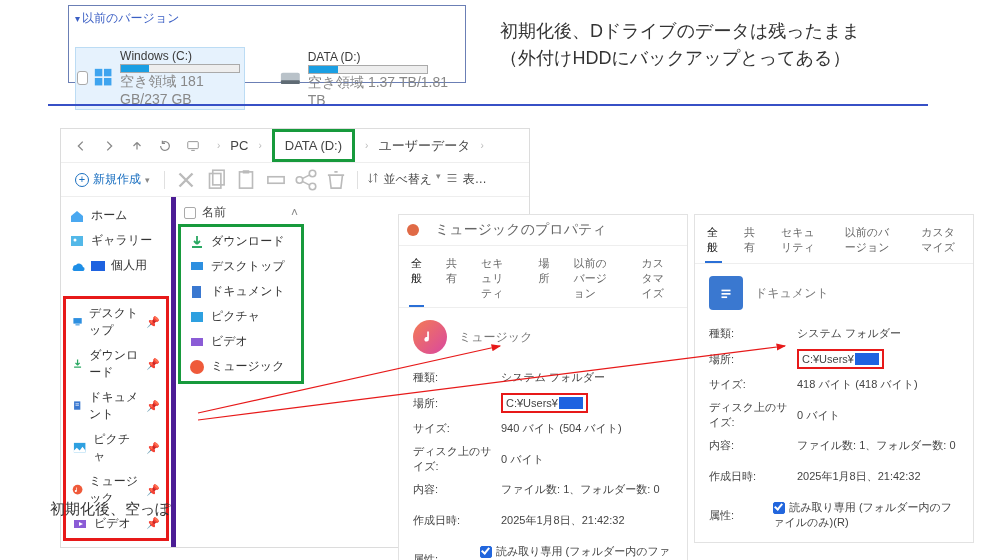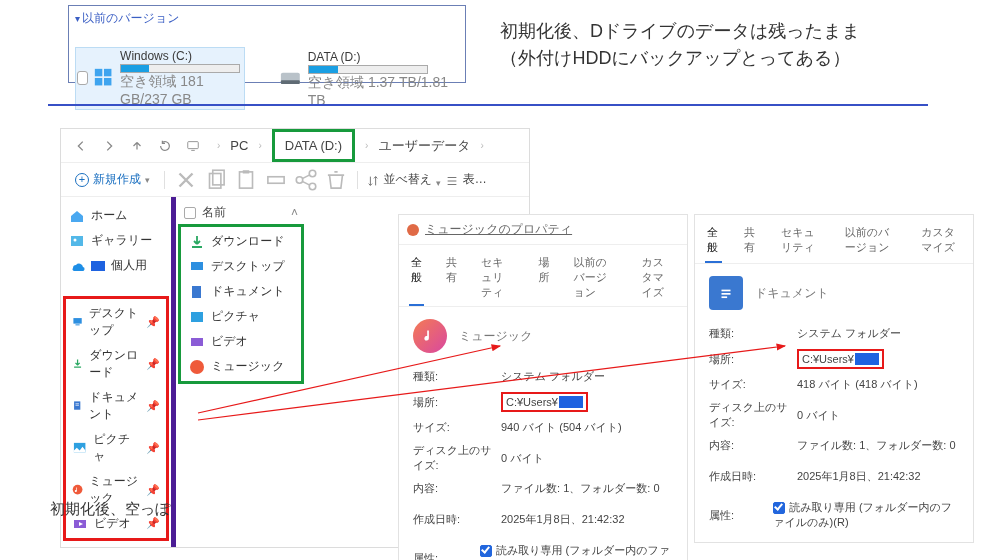--- a/index.html
+++ b/index.html
@@ -30,21 +30,21 @@
   .nav-btn svg { width: 14px; height: 14px; }
   .breadcrumb { display: flex; align-items: center; gap: 10px; margin-left: 8px; font-size: 13px; color: #444; }
   .breadcrumb .sep { color: #bbb; font-size: 10px; }
   .crumb.hl { border: 3px solid #179a3c; padding: 6px 10px; }
 
   .tool-bar { display: flex; align-items: center; height: 34px; padding: 0 8px; gap: 4px; border-bottom: 1px solid #eee; }
   .new-btn { display: flex; align-items: center; gap: 4px; padding: 4px 6px; border-radius: 5px; color: #1a6fc0; }
   .new-btn .plus { width: 14px; height: 14px; border: 1.5px solid #1a6fc0; border-radius: 50%; display: flex; align-items: center; justify-content: center; font-size: 11px; line-height: 1; }
   .tool-icon { width: 26px; height: 24px; display: flex; align-items: center; justify-content: center; color: #888; }
   .tool-sep { width: 1px; height: 18px; background: #e0e0e0; margin: 0 4px; }
-  .sort-btn { display: flex; align-items: flex-end; gap: 4px; color: #444; font-size: 12px; }
+  .sort-btn { display: flex; align-items: flex-start; gap: 4px; color: #444; font-size: 12px; }
 
   .explorer-body { display: flex; }
   .sidebar { width: 115px; padding: 6px 2px; border-right: 5px solid #4c1d95; }
   .side-item { display: flex; align-items: center; gap: 6px; padding: 4px 6px; font-size: 12px; }
   .side-item .ico { width: 16px; height: 16px; display: flex; align-items: center; justify-content: center; }
   .side-gap { height: 18px; }
   .side-pin { margin-left: auto; color: #9a9a9a; font-size: 11px; }
   .green-border { border: 3px solid #179a3c; }
   .red-border { border: 3px solid #e71919; }
 
@@ -52,21 +52,21 @@
   .col-head { display: flex; align-items: center; gap: 6px; padding: 3px 6px; font-size: 12px; color: #444; }
   .col-head .x { margin-left: auto; color: #888; }
   .folder-list { padding: 2px; }
   .folder-item { display: flex; align-items: center; gap: 6px; padding: 4px 6px; font-size: 12px; }
   .folder-item .ico { width: 16px; height: 16px; display: flex; align-items: center; justify-content: center; }
 
   .annot-bottom { position: absolute; left: 50px; top: 500px; font-size: 15px; color: #333; }
 
   
   .prop { position: absolute; width: 290px; background: #fff; border: 1px solid #e2e2e2; }
-  .prop-title { display: flex; align-items: center; gap: 6px; padding: 6px 8px; border-bottom: 1px solid #eee; font-size: 12px; color: #666; text-decoration: underline; }
+  .prop-title { display: flex; align-items: center; gap: 16px; padding: 6px 8px; border-bottom: 1px solid #eee; font-size: 14px; color: #666; }
   .prop-title .dot { width: 12px; height: 12px; border-radius: 50%; }
   .tabs { display: flex; gap: 20px; padding: 6px 10px 0 10px; font-size: 11px; color: #666; border-bottom: 1px solid #eee; }
   .tabs .tab { padding: 4px 2px 6px 2px; }
   .tabs .tab.active { color: #222; border-bottom: 2px solid #2a6fd6; }
   .prop-head { display: flex; align-items: center; gap: 12px; padding: 12px 14px; color: #777; }
   .prop-head .big { width: 34px; height: 34px; border-radius: 50%; display: flex; align-items: center; justify-content: center; color: #fff; }
   .prop-rows { padding: 0 12px 8px 12px; font-size: 11px; }
   .prow { display: flex; align-items: center; padding: 4px 2px; }
   .prow .lbl { width: 88px; color: #444; }
   .prow .val { color: #444; }

